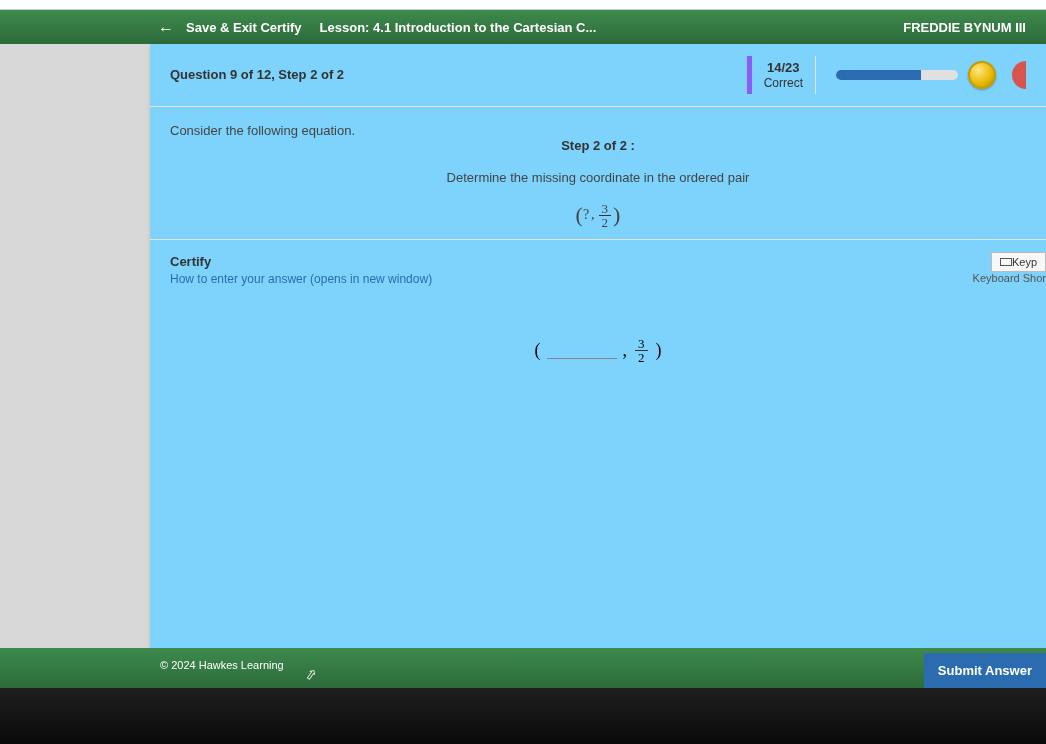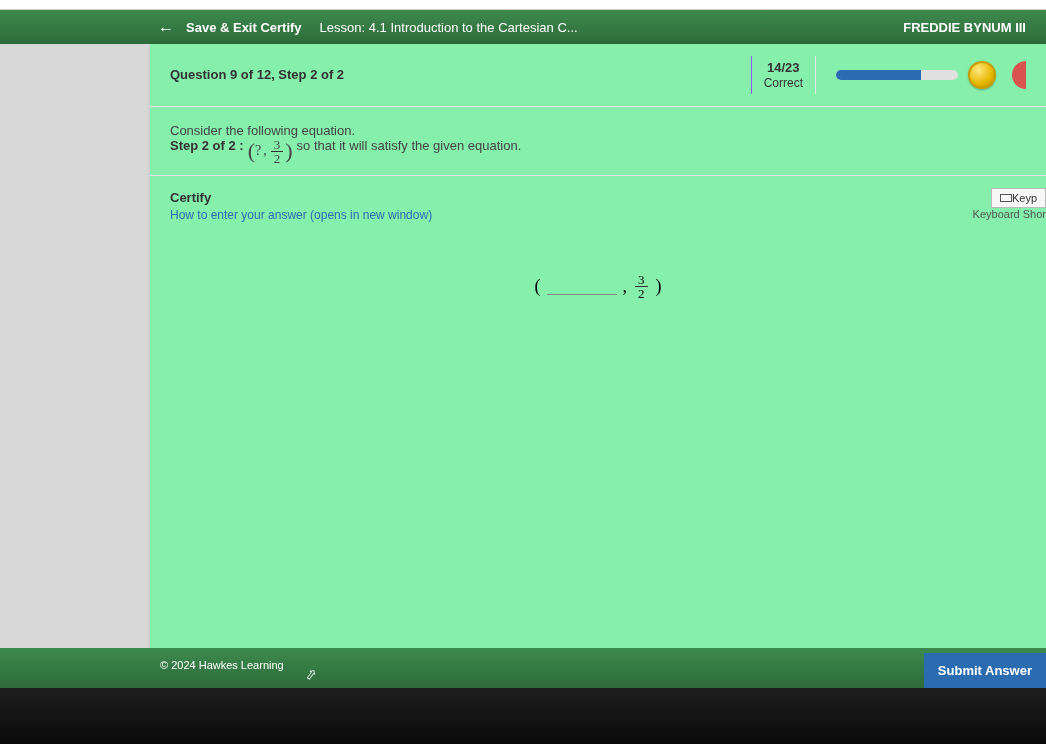--- a/index.html
+++ b/index.html
@@ -36,26 +36,26 @@
   height: 34px;
   display: flex;
   align-items: center;
   padding: 0 18px;
   font-size: 13px;
   font-weight: bold;
   justify-content: space-between;
 }
 .green-header .left { display: flex; align-items: center; gap: 12px; padding-left: 140px;}
 .green-header .back-arrow { font-size: 16px; font-weight: bold; }
-.green-header .lesson { font-weight: normal; margin-left: 6px; }
+.green-header .lesson { font-weight: bold; margin-left: 6px; }
 .user-name { font-weight: bold; font-size: 13px; padding-right: 2px;}
 .content-wrap {
   margin-left: 150px;
   margin-right: 0;
-  background: #86efac;
+  background: #7dd3fc;
   height: calc(100% - 44px - 10px - 46px);
   position: relative;
   box-shadow: 0 1px 4px rgba(0,0,0,0.1);
 }
 .question-header {
   display: flex;
   align-items: center;
   padding: 12px 20px;
   border-bottom: 1px solid #e5e5e5;
   gap: 20px;
@@ -67,21 +67,21 @@
   flex: 0 0 auto;
 }
 .score-box {
   margin-left: auto;
   text-align: center;
   font-size: 12px;
   color: #333;
   line-height: 1.2;
   padding: 4px 12px;
   border-right: 1px solid #e5e5e5;
-  border-left: 1px solid #8b5cf6;
+  border-left: 5px solid #8b5cf6;
 }
 .score-box .num { font-weight: bold; font-size: 13px; }
 .progress-wrap {
   flex: 0 0 190px;
   display: flex;
   align-items: center;
   gap: 10px;
 }
 .progress-bar {
   flex: 1;
@@ -118,22 +118,24 @@
   text-align: center;
   font-size: 15px;
   font-style: italic;
   font-family: "Times New Roman", serif;
   margin-bottom: 20px;
 }
 .step-line {
   font-size: 13px;
   color: #444;
   display: flex;
+  align-items: center;
   flex-wrap: wrap;
-  gap: 4px;
+  gap: 17px;
+  flex-direction: column;
 }
 .step-line b { color: #333; }
 .frac {
   display: inline-flex;
   flex-direction: column;
   align-items: center;
   font-family: "Times New Roman", serif;
   font-size: 13px;
   line-height: 1;
   vertical-align: middle;
@@ -274,30 +276,30 @@
           </div>
           <div class="coin"></div>
           <div class="red-stub"></div>
         </div>
       </div>
 
       <div class="question-body">
         <div class="prompt">Consider the following equation.</div>
         <div class="step-line">
           <b>Step 2 of 2 :</b>
+          <span>Determine the missing coordinate in the ordered pair</span>
           <span class="paren-pair">
             (<span class="inner">
               <span>?</span>,
               <span class="frac">
                 <span class="n">3</span>
                 <span class="d">2</span>
               </span>
             </span>)
           </span>
-          <span>so that it will satisfy the given equation.</span>
         </div>
       </div>
 
       <div class="answer-section">
         <div class="answer-label">Certify</div>
         <a href="#" class="answer-help">How to enter your answer (opens in new window)</a>
 
         <div class="keypad-stub">
           <button class="keypad-btn">
             <span class="kb-icon"></span>

